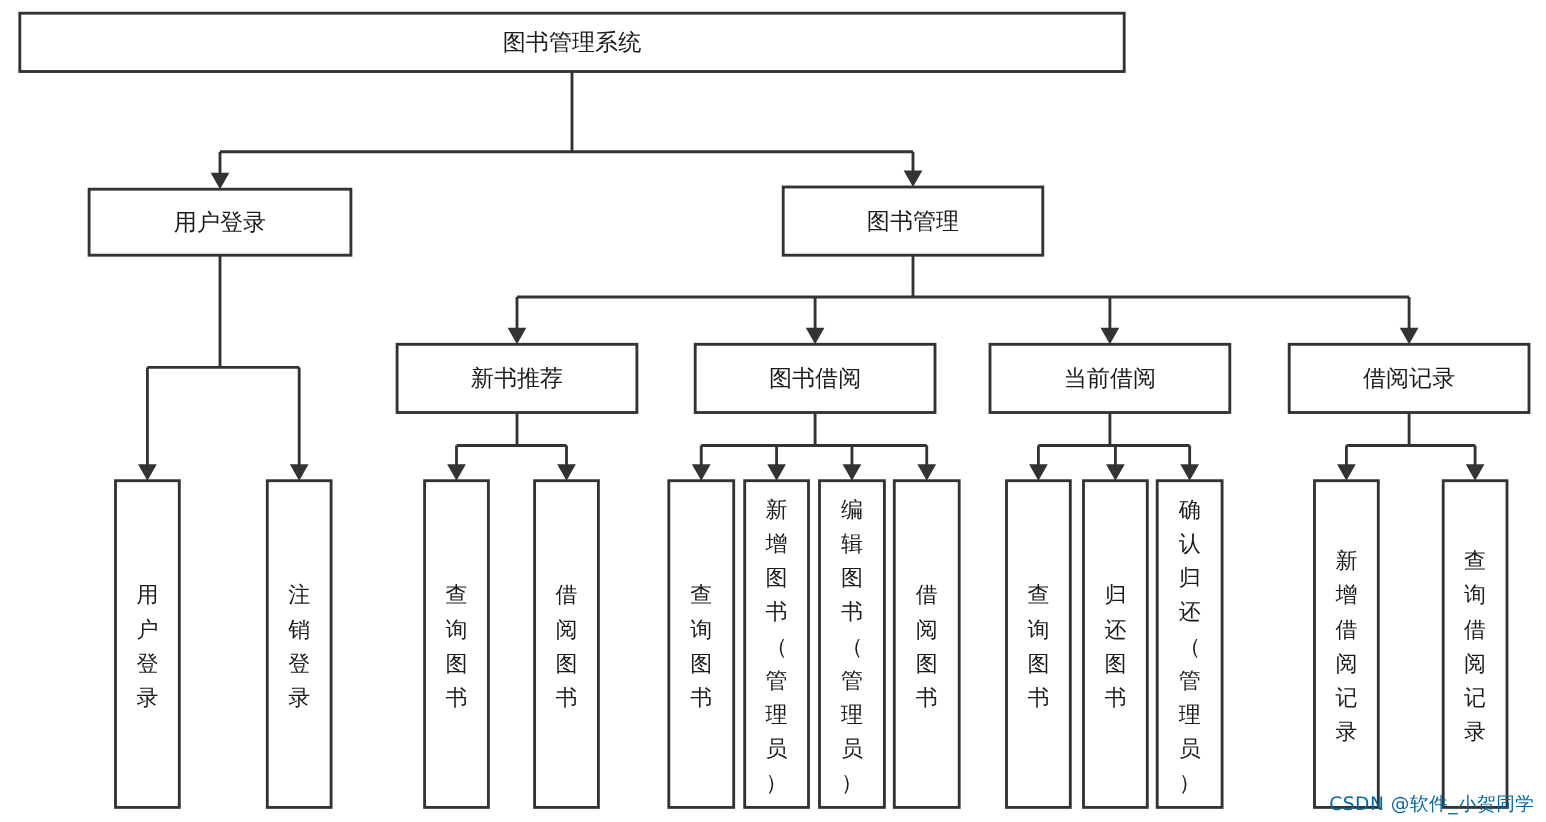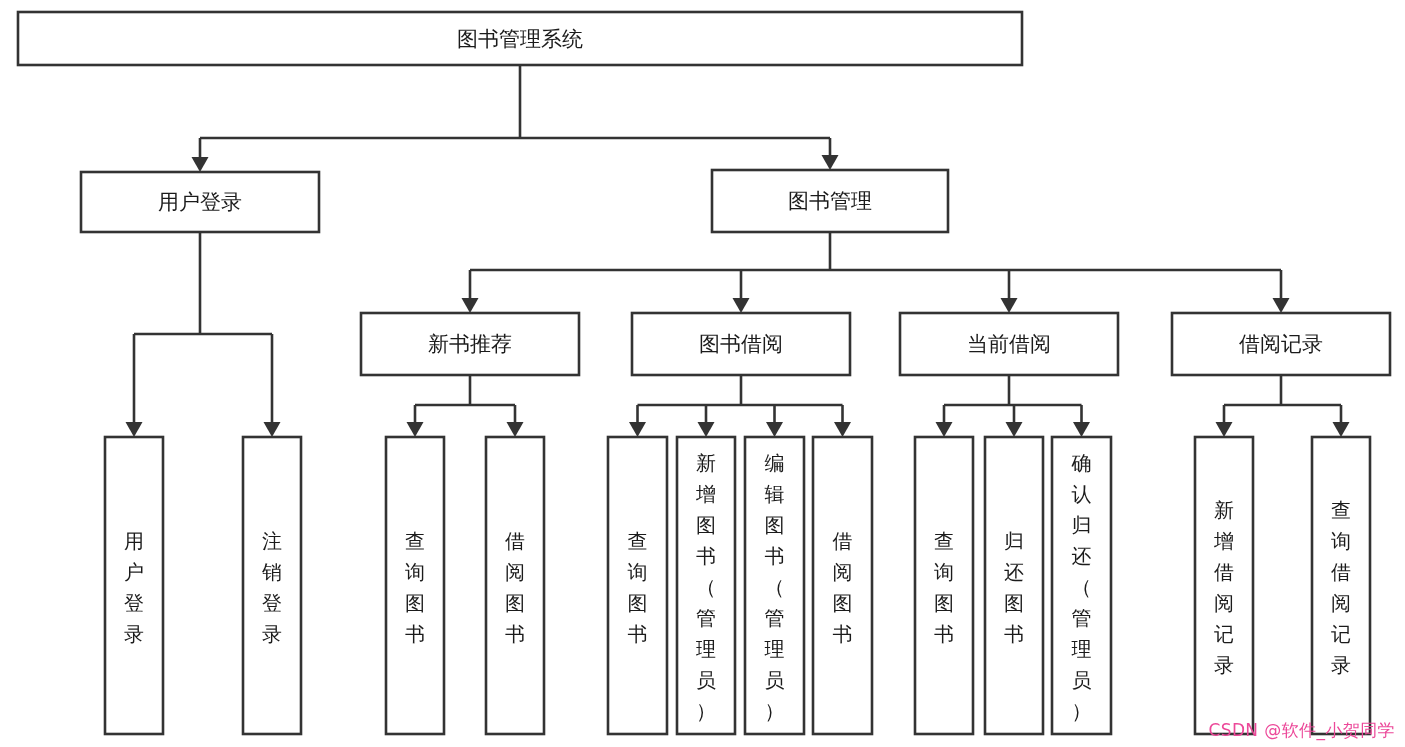--- a/index.html
+++ b/index.html
@@ -53,21 +53,21 @@
     font-size: 20px;
     fill: #1b1b1b;
     text-anchor: middle;
   }
   .watermark {
     position: absolute;
     right: 10px;
     bottom: 5px;
     font-family: "DejaVu Sans", "Liberation Sans", sans-serif;
     font-size: 17px;
-    color: #ec4899;
+    color: #0369a1;
     letter-spacing: 0.4px;
     white-space: nowrap;
     pointer-events: none;
   }
 </style>
 </head>
 <body>
 
 <div id="diagram-root">
   <svg id="tree-svg" viewBox="0 0 1405 747">

